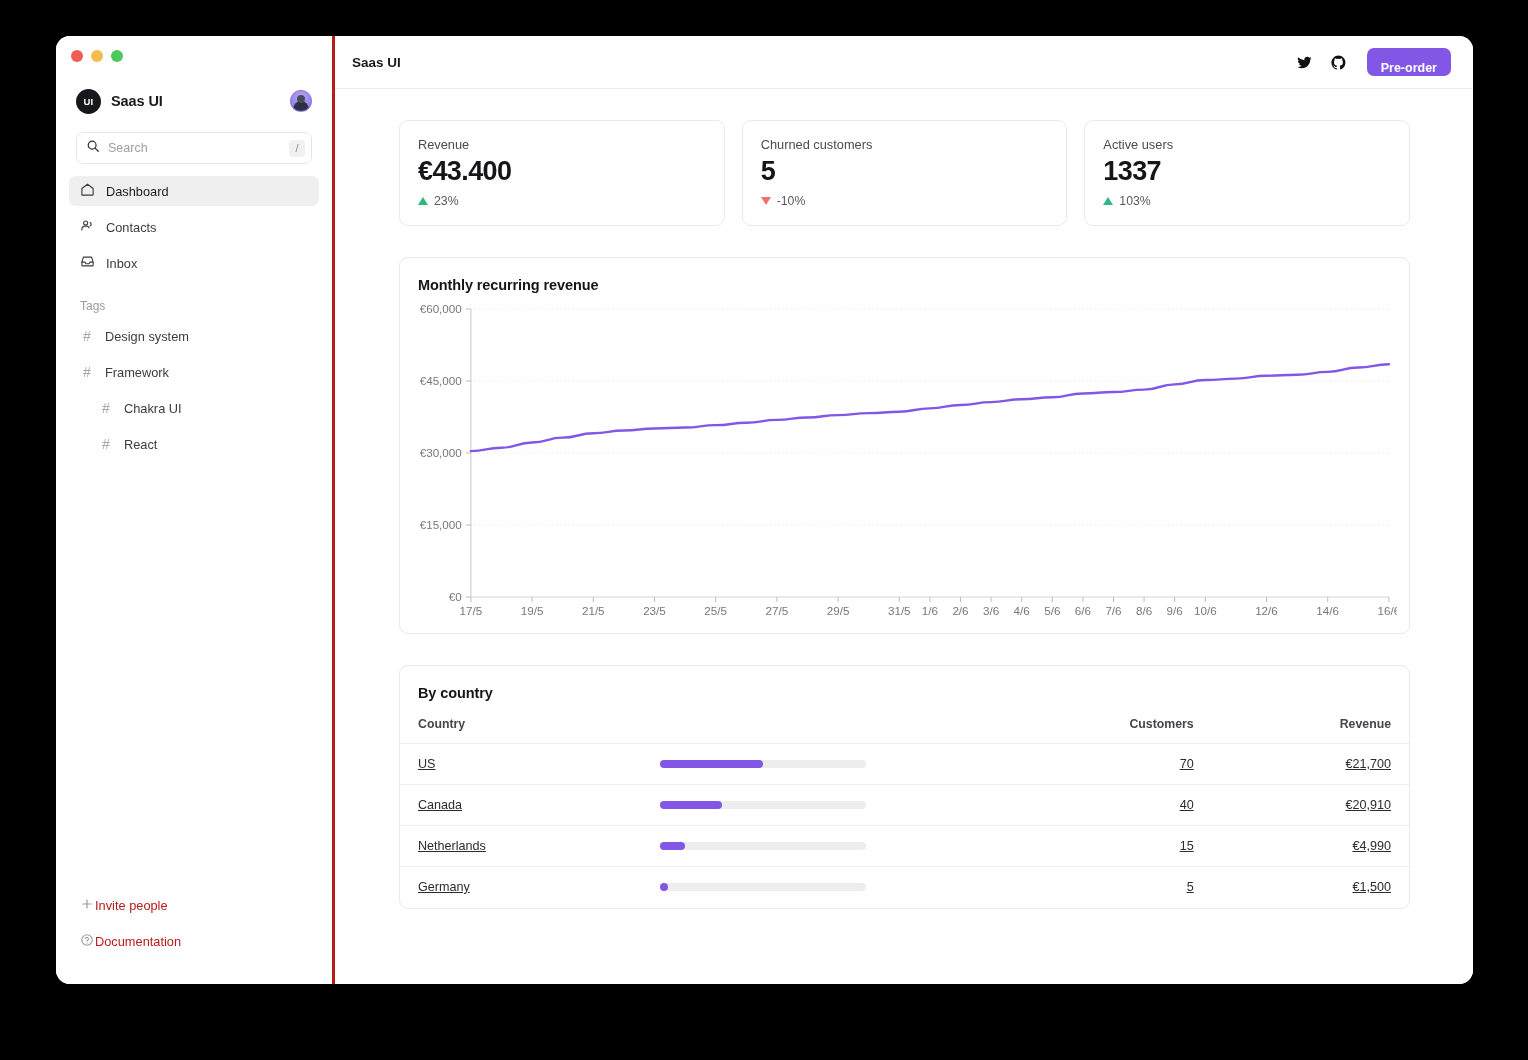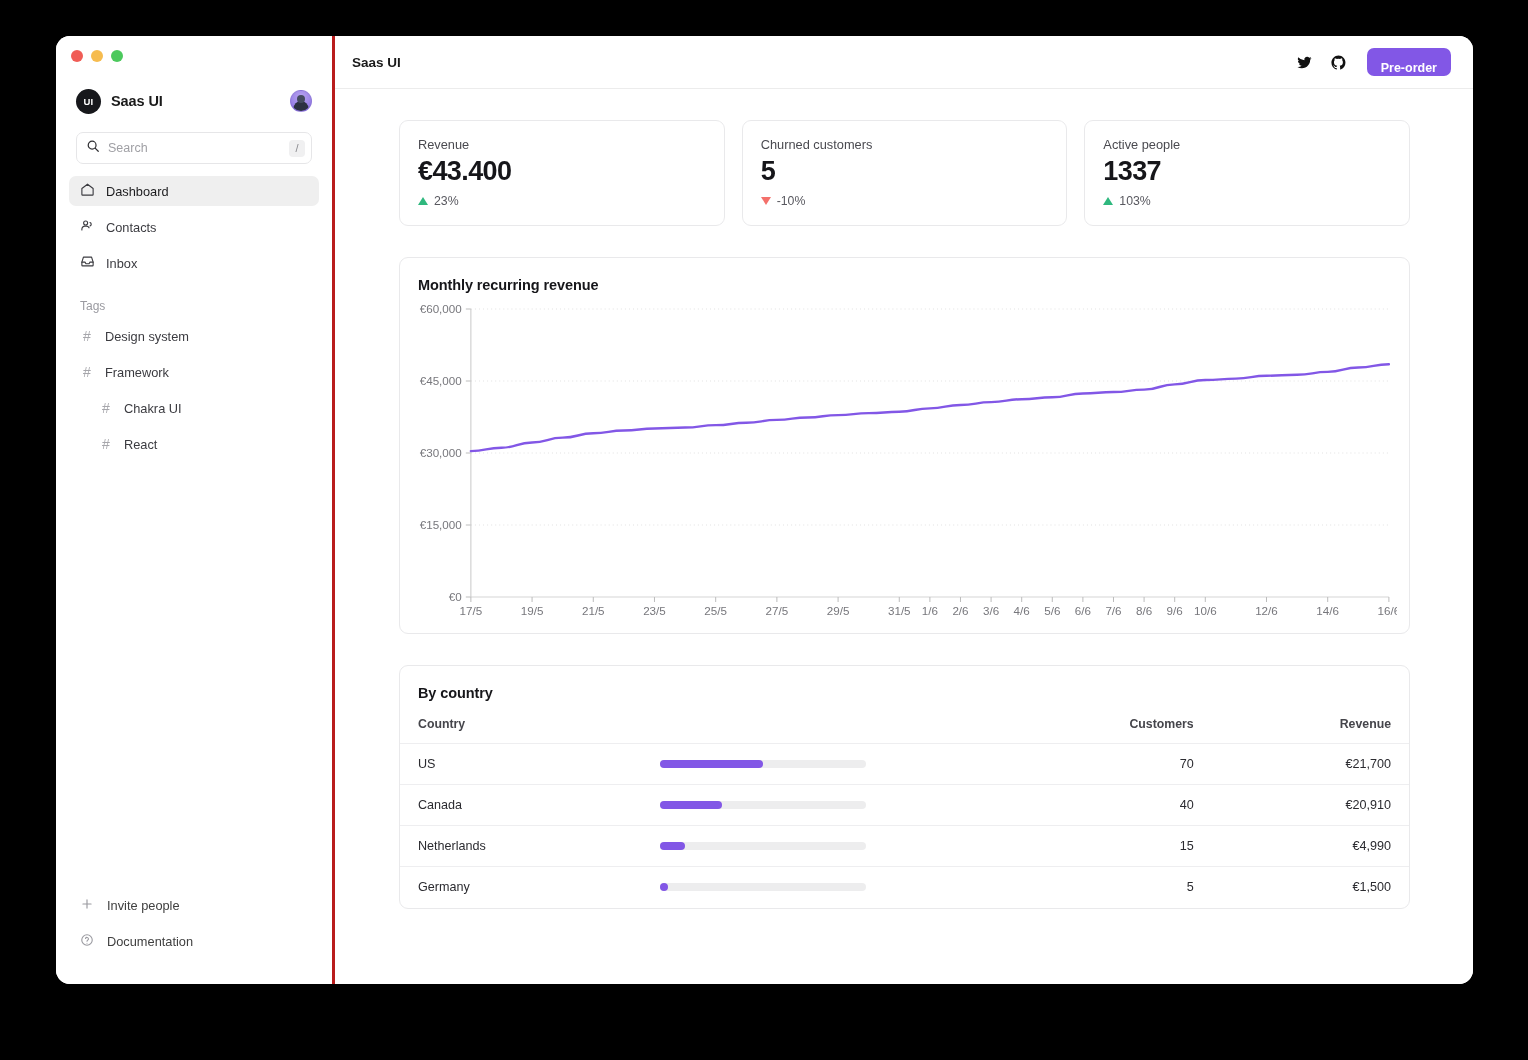--- a/index.html
+++ b/index.html
@@ -111,23 +111,23 @@
   .tagitem {
     display:flex; align-items:center; gap:11px;
     height:30px; padding:0 11px; border-radius:7px;
     font-size:12.8px; color:#3b3b40; margin-bottom:6px; cursor:pointer;
   }
   .tagitem.nested { padding-left:30px; }
   .hash { color:#a6a6ab; font-size:14px; flex:0 0 14px; text-align:center; }
 
   .sidebar-bottom { margin-top:auto; padding:0 13px 22px 13px; }
   .botitem {
-    display:flex; align-items:center; gap:13px;
+    display:flex; align-items:center; gap:1px;
     height:30px; padding:0 11px; border-radius:7px;
-    font-size:12.8px; color:#404040; margin-bottom:6px; cursor:pointer;
+    font-size:12.8px; color:#b91c1c; margin-bottom:6px; cursor:pointer;
   }
   .botitem svg{flex:0 0 14px;}
 
   
   .main { flex:1; display:flex; flex-direction:column; background:#fff; min-width:0;}
   .topbar {
     height:53px; flex:0 0 53px;
     border-bottom:1px solid #ececec;
     display:flex; align-items:center;
     padding:0 22px 0 17px;
@@ -170,20 +170,21 @@
   .tbl { width:100%; border-collapse:collapse; margin-top:16px; }
   .tbl th {
     font-size:12.3px; font-weight:600; color:#45454b;
     text-align:left; padding:0 18px 12px 18px;
   }
   .tbl th.num { text-align:right; }
   .tbl td {
     font-size:12.6px; color:#2b2b30;
     padding:13px 18px; border-top:1px solid #eeeef0;
     height:41px;
+    text-decoration:underline;
   }
   .tbl td.num { text-align:right; }
   .tbl tr:last-child td { padding-bottom:14px; }
   .barcell { width:300px; padding-left:5px !important; }
   .track {
     width:206px; height:8px; border-radius:5px; background:#ededee; position:relative;
   }
   .fill { position:absolute; left:0; top:0; height:8px; border-radius:5px; background:#8257e6; }
   .col-country{width:255px;}
   .col-cust{width:330px;}
@@ -325,21 +326,21 @@
           </div>
           <div class="statcard">
             <div class="statlabel">Churned customers</div>
             <div class="statvalue">5</div>
             <div class="statdelta">
               <span class="tri down"></span>
               <span>-10%</span>
             </div>
           </div>
           <div class="statcard">
-            <div class="statlabel">Active people</div>
+            <div class="statlabel">Active users</div>
             <div class="statvalue">1337</div>
             <div class="statdelta">
               <span class="tri up"></span>
               <span>103%</span>
             </div>
           </div>
         </div>
 
         <div class="panel">
           <div class="paneltitle">Monthly recurring revenue</div>

